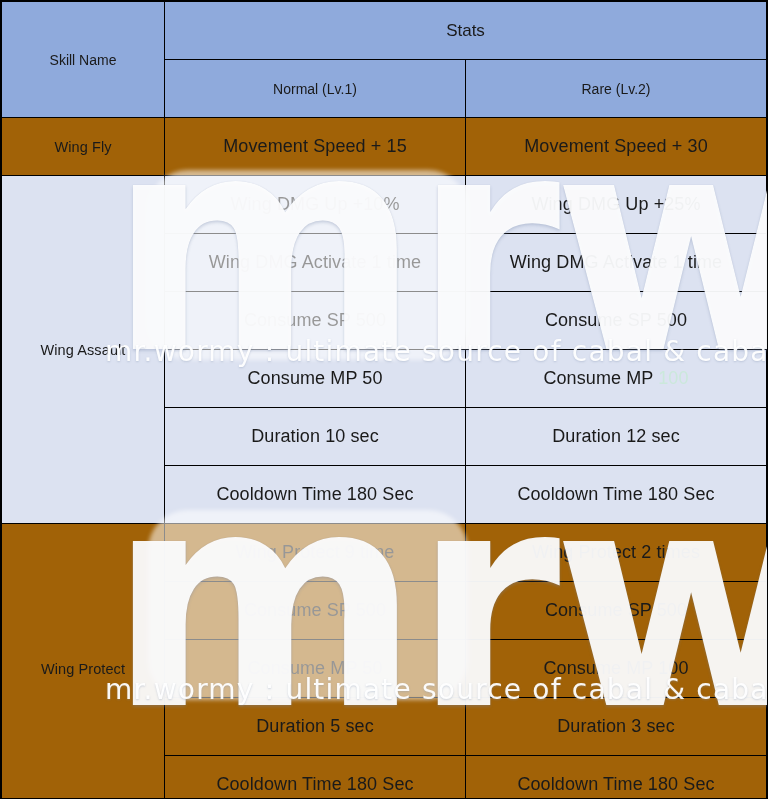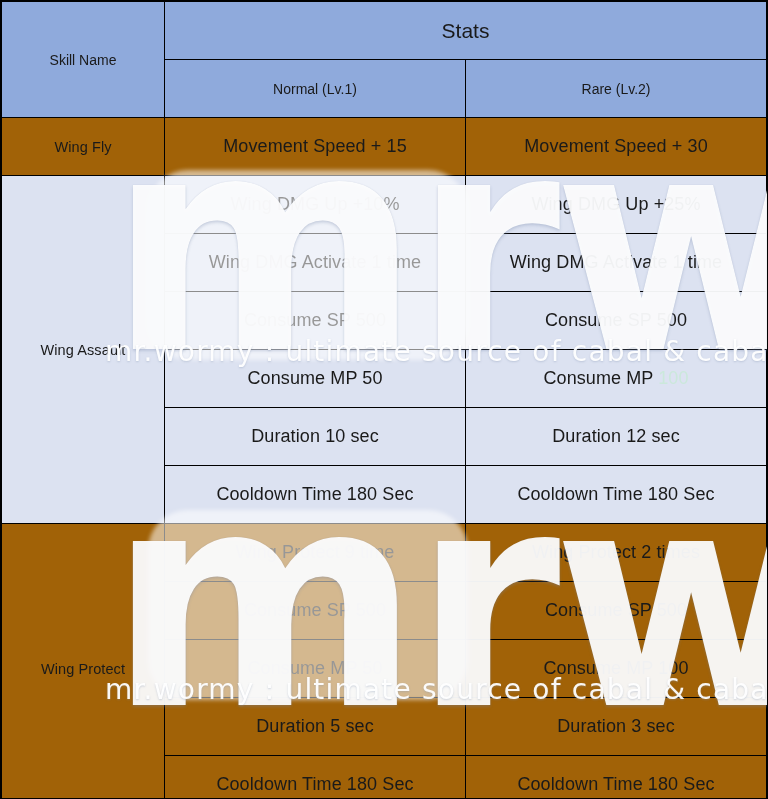--- a/index.html
+++ b/index.html
@@ -102,21 +102,21 @@
   .col-rare   { width: 301px; }
 
   th.hdr {
     background: #8FAADC;
     font-family: "Liberation Sans", sans-serif;
     font-weight: bold;
     font-size: 14px;
     color: #111111;
   }
   th.hdr-skill { height: 115px; }
-  th.hdr-stats { height: 57px; font-size: 21px; }
+  th.hdr-stats { height: 57px; font-size: 17px; }
   th.hdr-sub   { height: 57px; }
 
   td.cell {
     height: 57px;
     font-size: 18px;
     letter-spacing: 0.1px;
   }
   td.skillname {
     font-size: 14.5px;
   }

